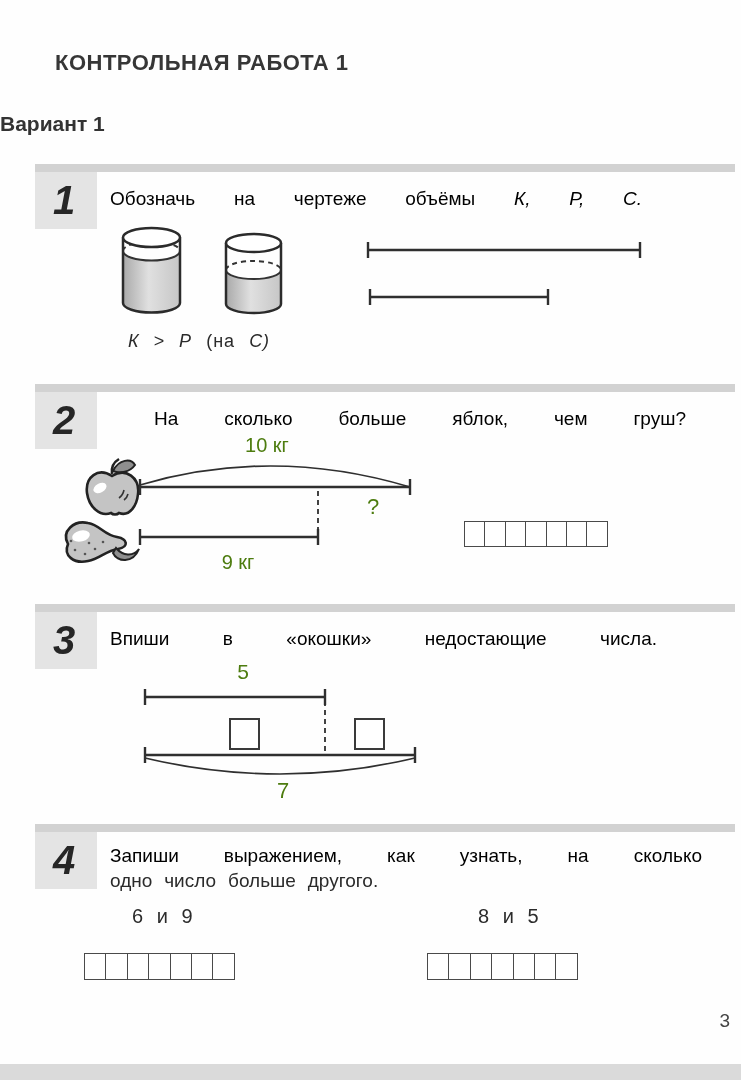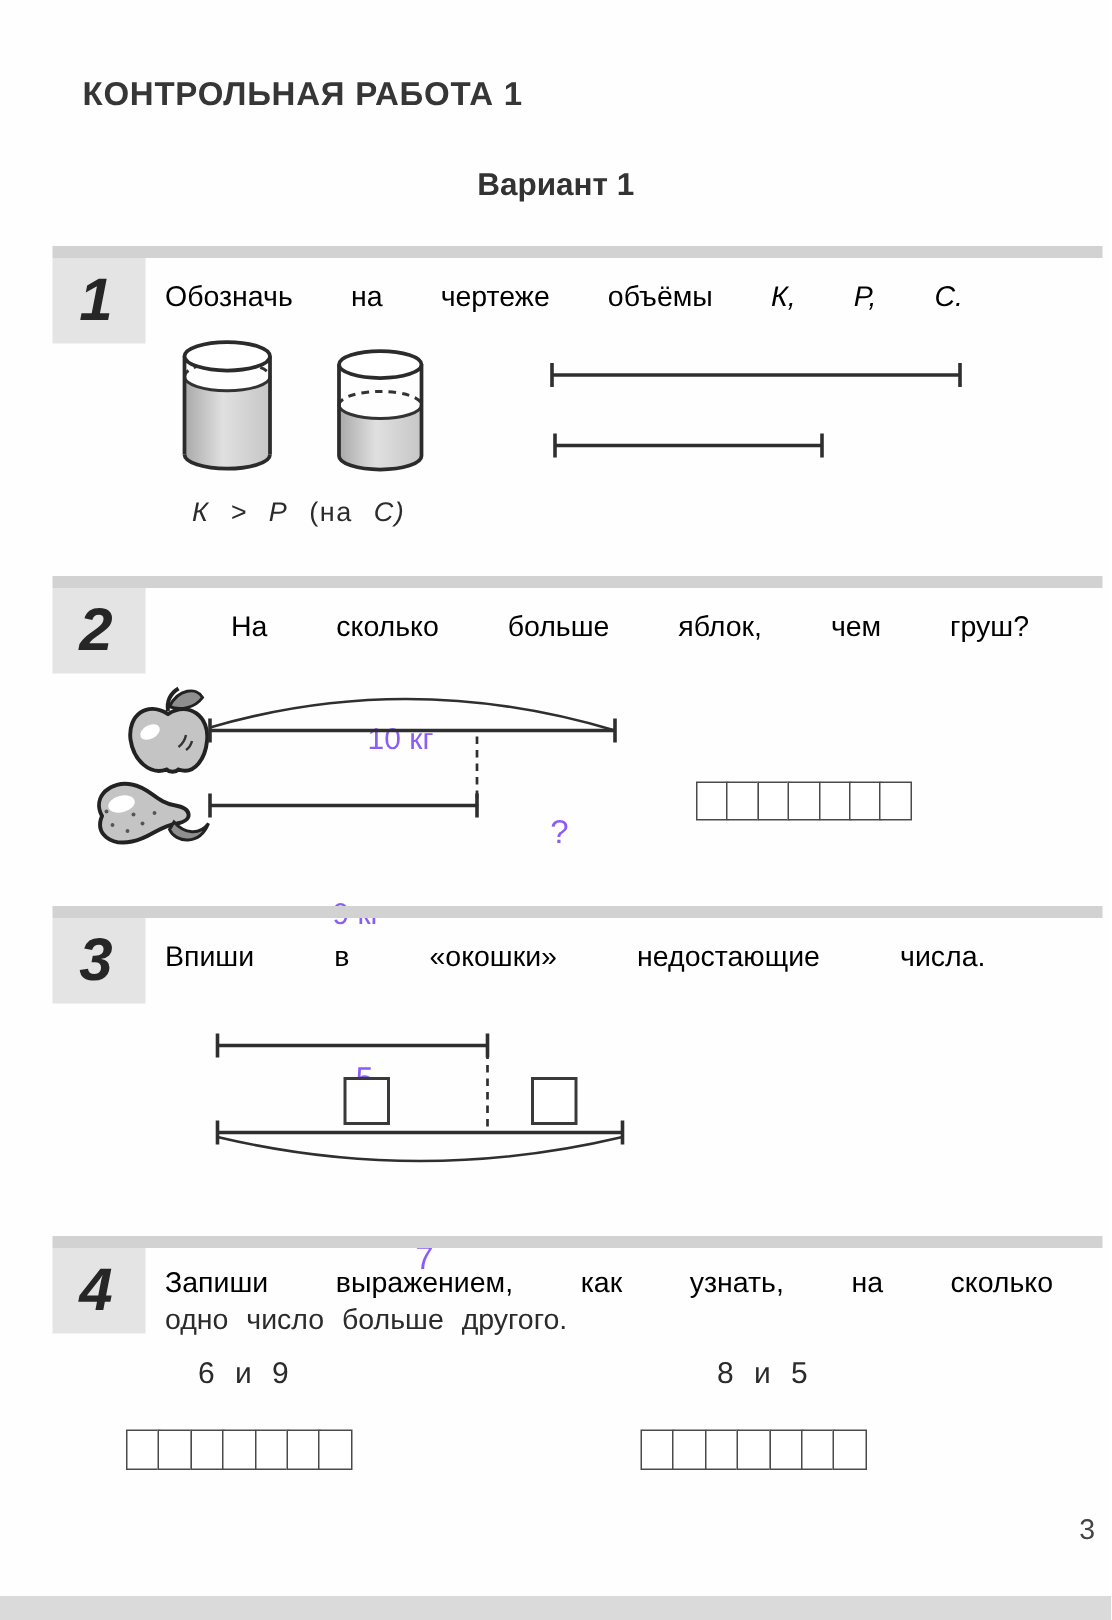--- a/index.html
+++ b/index.html
@@ -10,36 +10,36 @@
     font-family:"Liberation Sans","DejaVu Sans",sans-serif;
     color:#2b2b2b;
     padding-left:21px;
   }
   .abs { position:absolute; }
   .title {
     left:55px; top:50px; font-size:22px; font-weight:bold;
     letter-spacing:0.5px; color:#363636;
   }
   .variant {
-    left:0; top:112px; width:741px; text-align:center;
+    left:0; top:112px; width:741px; text-align:left;
     font-size:21px; font-weight:bold; color:#333;
   }
   .band { left:35px; width:700px; height:8px; background:#d2d2d2; }
   .task-num {
     left:35px; width:62px; height:57px; background:#e4e4e4;
     display:flex; align-items:center; justify-content:center;
     font-size:40px; font-weight:bold; font-style:italic; color:#262626;
     padding-right:4px;
   }
   .instr {
     left:110px; font-size:19px; color:#000000;
     text-align:justify; text-align-last:justify; line-height:1.4;
   }
   .instr .vars { font-style:italic; }
-  .lbl { font-size:20px; color:#8b5cf6; text-align:center;margin-top:48px; }
+  .lbl { font-size:20px; color:#4d7c0f; text-align:center; }
   .comparison { left:128px; top:331px; font-size:18px; font-style:italic; letter-spacing:1px; word-spacing:8px; }
   .comparison .up { font-style:normal; }
   .boxes-row { display:flex; }
   .cell {
     width:22px; height:26px; border:1.6px solid #4a4a4a; background:#fff;
     margin-left:-1.6px;
   }
   .cell:first-child { margin-left:0; }
   .boxes-lg .cell { width:23px; height:27px; }
   .window-box {

